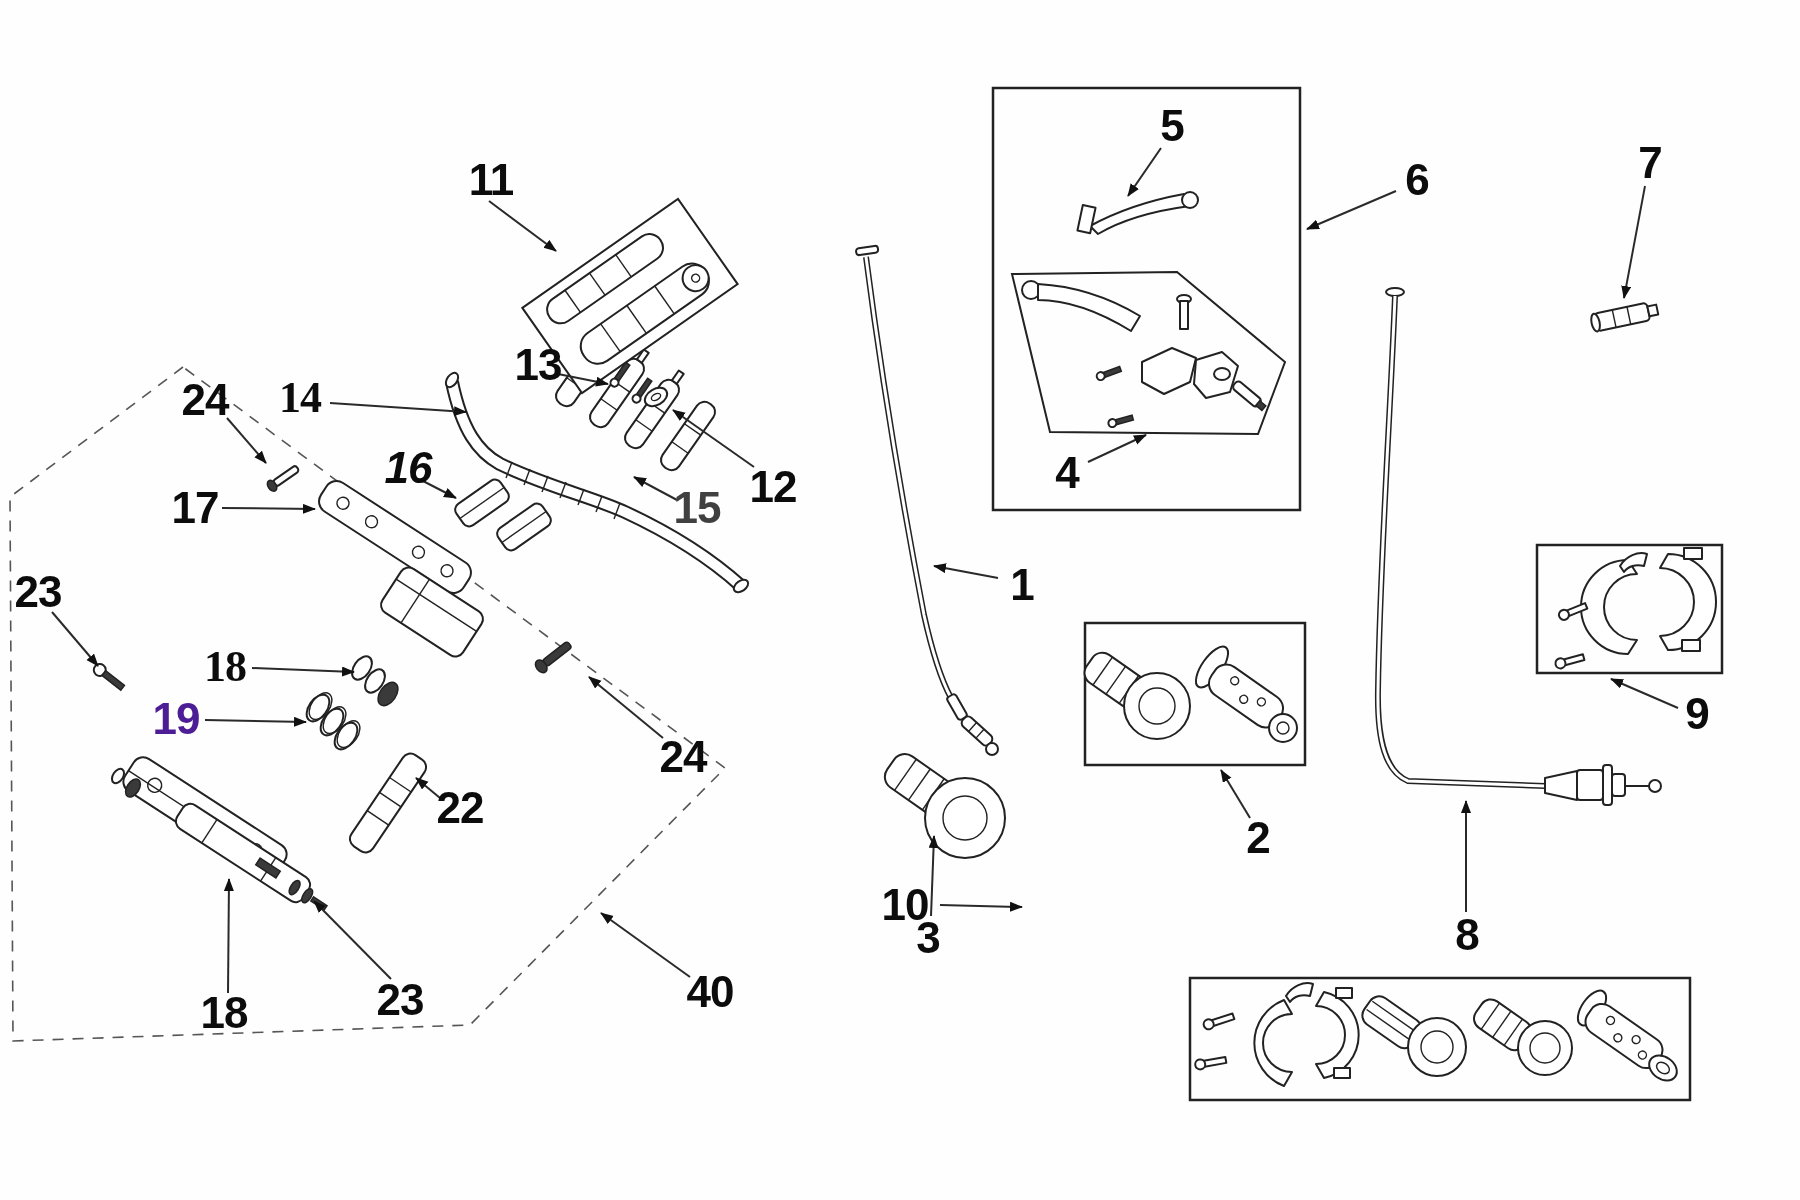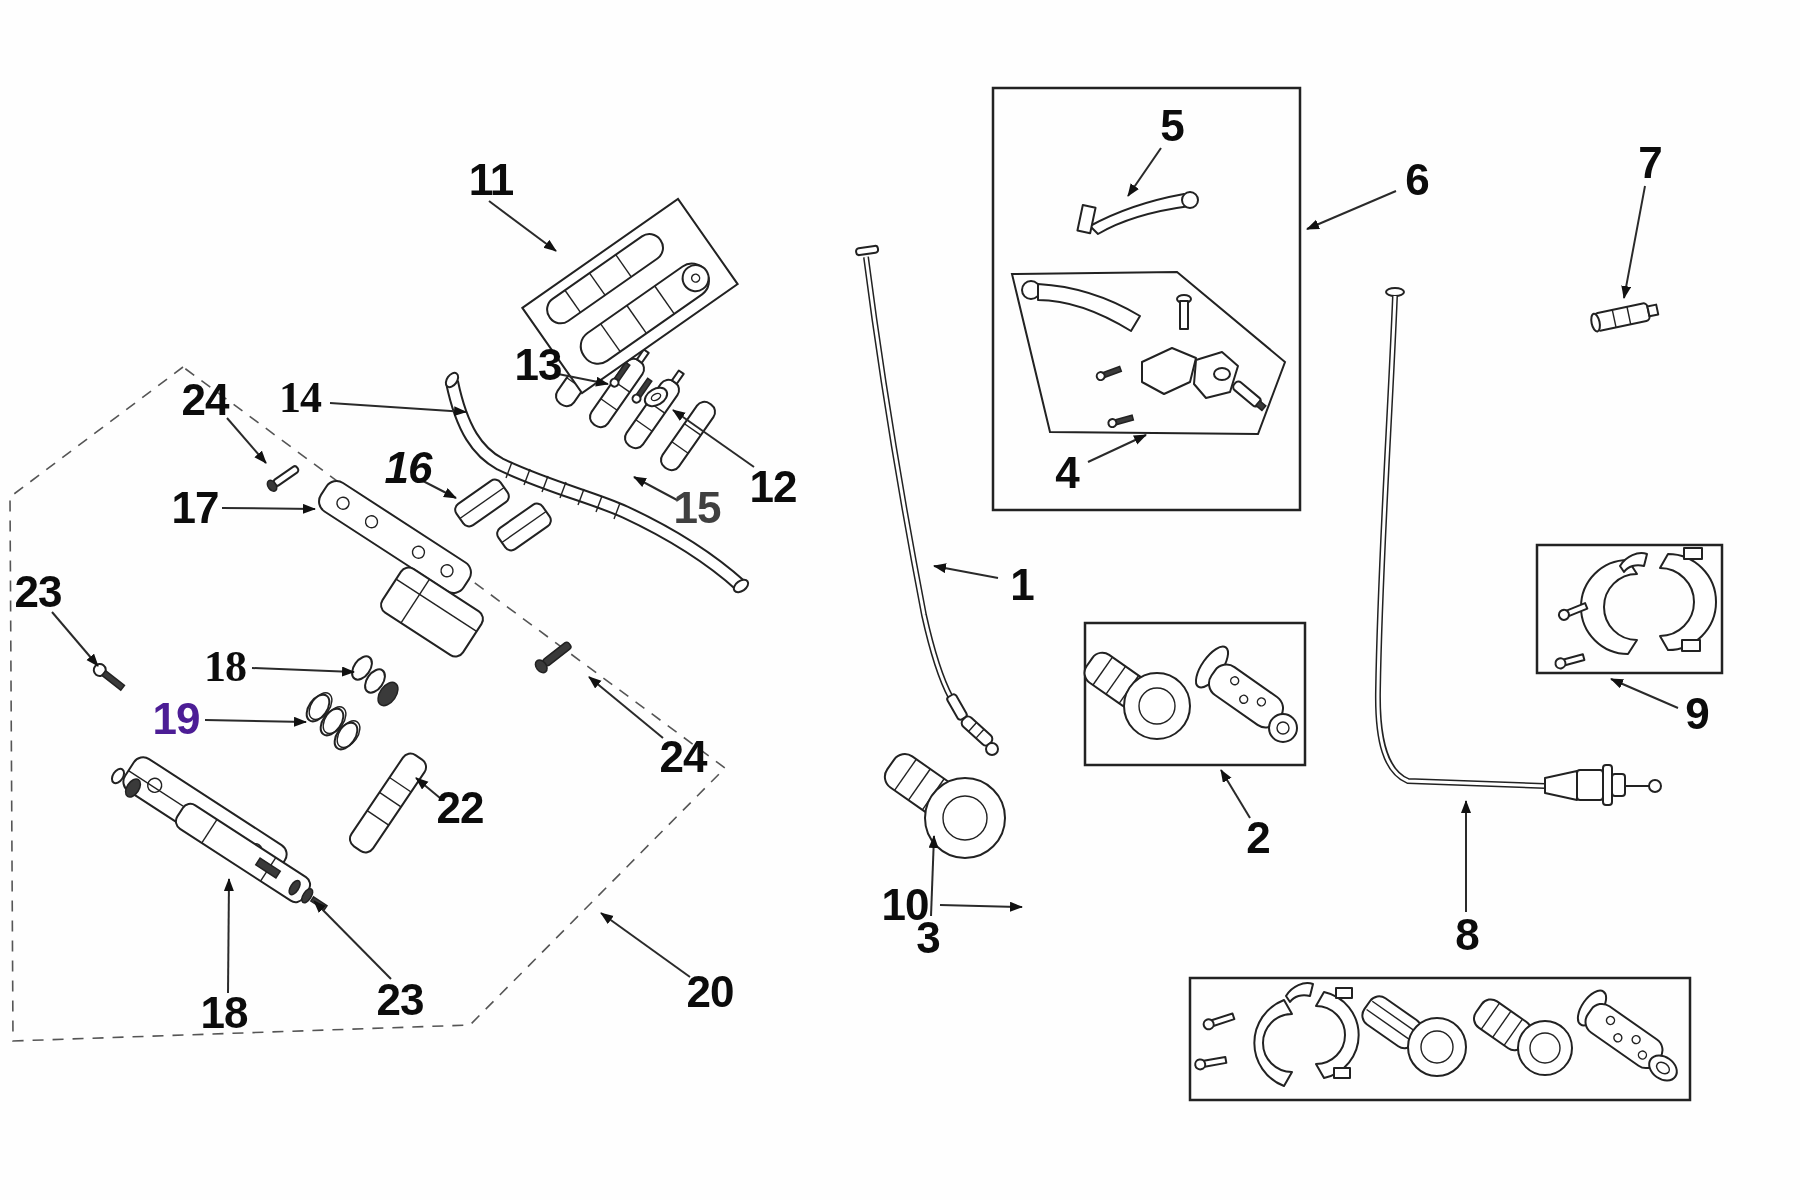--- a/index.html
+++ b/index.html
@@ -387,20 +387,20 @@
     <div class="callout" style="left: 905px; top: 905px; color: rgb(12, 12, 12);">10</div>
     <div class="callout" style="left: 475px; top: 180px; color: rgb(12, 12, 12); margin-left: 16px;">11</div>
     <div class="callout" style="left: 773px; top: 487px; color: rgb(12, 12, 12);">12</div>
     <div class="callout" style="left: 538px; top: 365px; color: rgb(12, 12, 12);">13</div>
     <div class="callout" style="left: 300px; top: 398px; color: rgb(12, 12, 12); font-family: Liberation Serif, serif;">14</div>
     <div class="callout" style="left: 697px; top: 508px; color: #404040;">15</div>
     <div class="callout" style="left: 408px; top: 468px; color: rgb(12, 12, 12); font-style: italic;">16</div>
     <div class="callout" style="left: 195px; top: 508px; color: rgb(12, 12, 12);">17</div>
     <div class="callout" style="left: 225px; top: 667px; color: rgb(12, 12, 12); font-family: Liberation Serif, serif;">18</div>
     <div class="callout" style="left: 176px; top: 719px; color: #4c1d95;">19</div>
-    <div class="callout" style="left: 710px; top: 992px; color: rgb(12, 12, 12);">20</div>
+    <div class="callout" style="left: 710px; top: 992px; color: rgb(12, 12, 12);">40</div>
     <div class="callout" style="left: 224px; top: 1013px; color: rgb(12, 12, 12);">18</div>
     <div class="callout" style="left: 460px; top: 808px; color: rgb(12, 12, 12);">22</div>
     <div class="callout" style="left: 38px; top: 592px; color: rgb(12, 12, 12);">23</div>
     <div class="callout" style="left: 400px; top: 1000px; color: rgb(12, 12, 12);">23</div>
     <div class="callout" style="left: 205px; top: 400px; color: rgb(12, 12, 12);">24</div>
     <div class="callout" style="left: 683px; top: 757px; color: rgb(12, 12, 12);">24</div>
   </div>
 
 </body></html>

